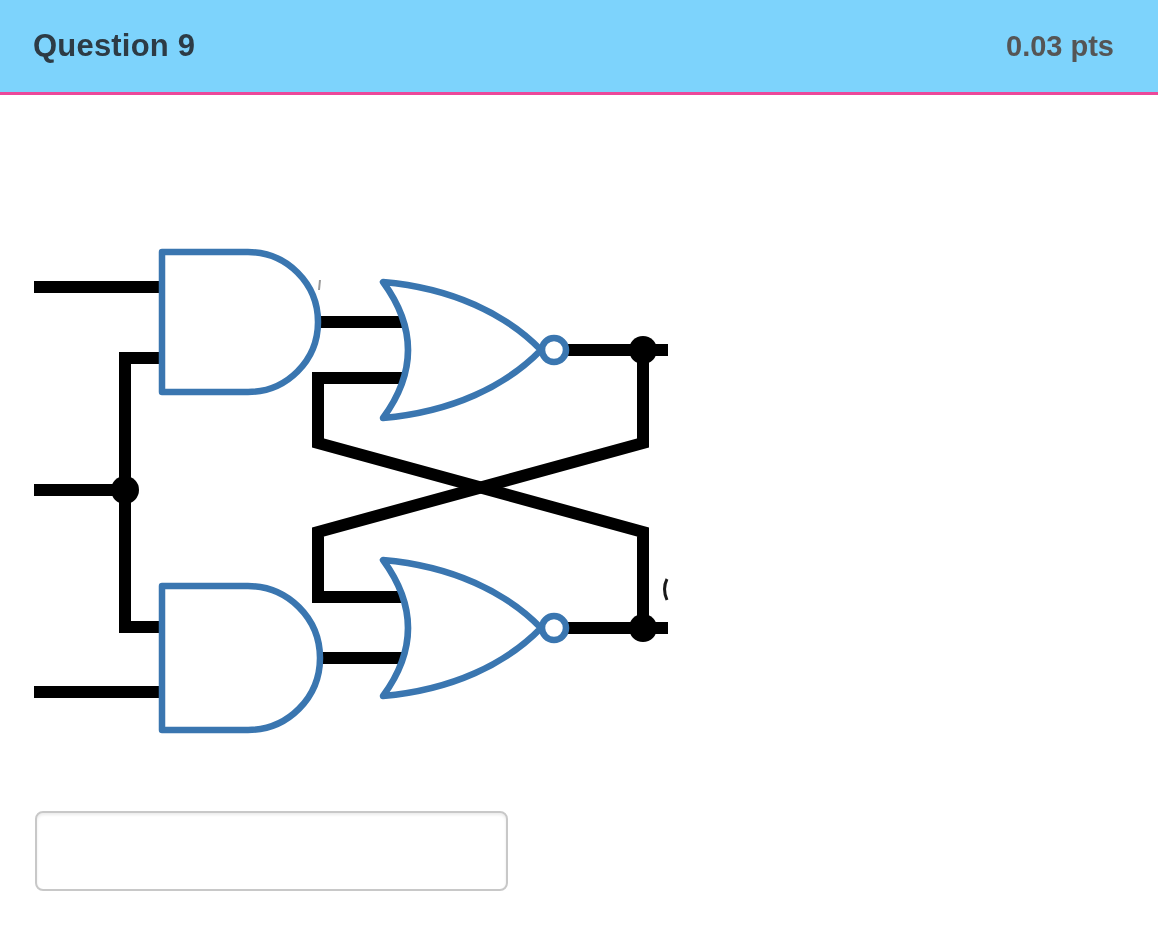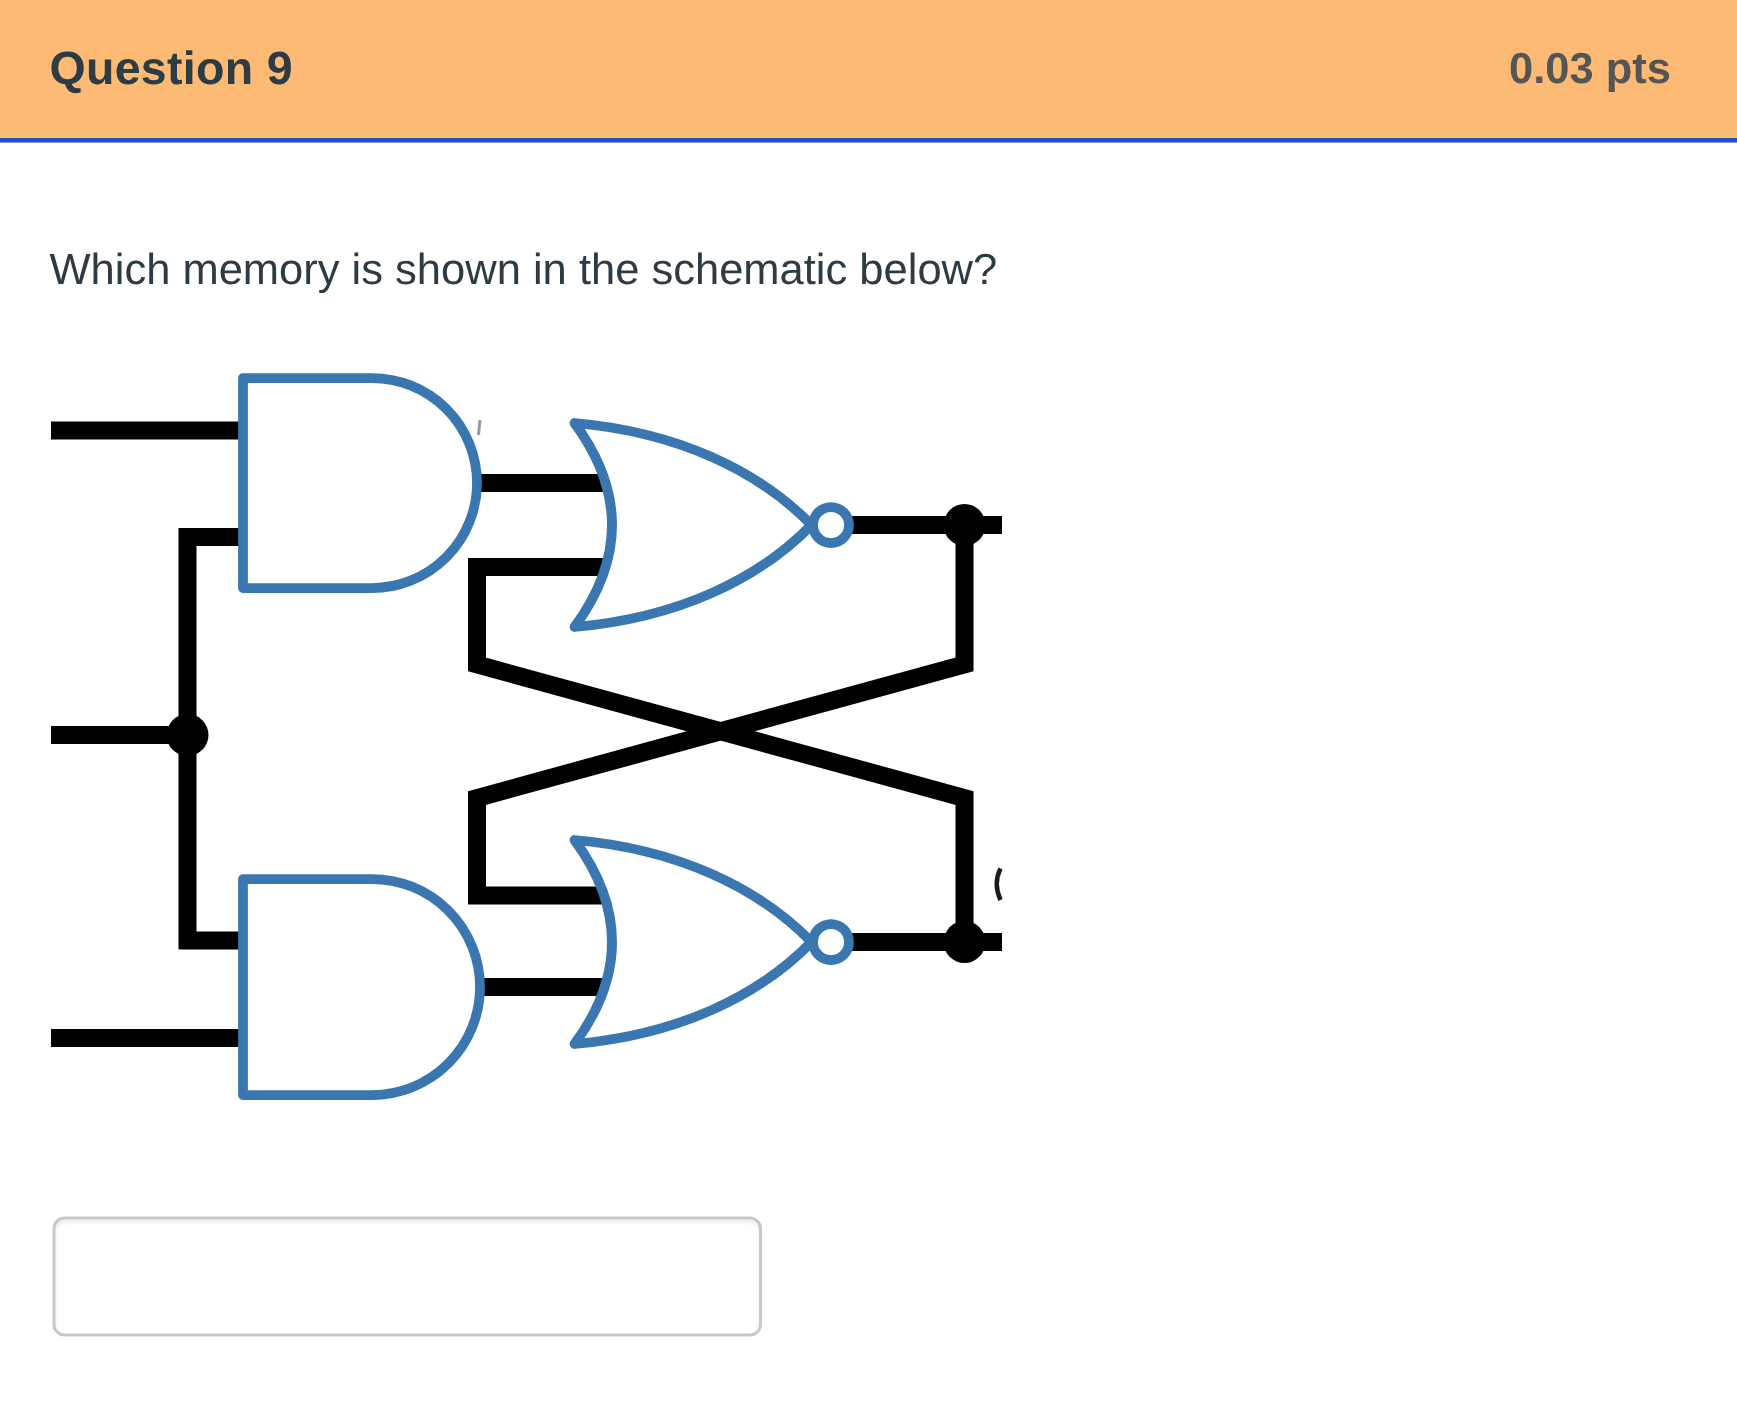--- a/index.html
+++ b/index.html
@@ -7,22 +7,22 @@
     position:relative;
     width:1158px;height:946px;
     background:#ffffff;
     font-family:"Liberation Sans", sans-serif;
     overflow:hidden;
   }
   
   .q-header{
     position:absolute;left:0;top:0;width:100%;height:95px;
     box-sizing:border-box;
-    background:#fdba74;
-    border-bottom:3px solid #1d4ed8;
+    background:#7dd3fc;
+    border-bottom:3px solid #ec4899;
     display:flex;align-items:center;justify-content:space-between;
     padding:0 44px 0 33px;
   }
   .q-title{
     font-size:31px;font-weight:700;color:#2d3b45;
     letter-spacing:0.2px;
   }
   .q-points{
     font-size:29px;font-weight:700;color:#555555;
   }
@@ -53,21 +53,20 @@
 </head>
 <body>
 
 <div id="page">
 
   <div class="q-header">
     <span class="q-title">Question 9</span>
     <span class="q-points">0.03 pts</span>
   </div>
 
-  <div class="q-text">Which memory is shown in the schematic below?</div>
 
   <svg class="schematic" viewBox="0 0 690 520" width="690" height="520" xmlns="http://www.w3.org/2000/svg">
 
     <g fill="none" stroke-width="12" stroke-linecap="butt" stroke-linejoin="miter" stroke-miterlimit="10" stroke="#000000">
 
       <path d="M34,47 H165"></path>
 
       <path d="M34,250 H125"></path>
 
       <path d="M166,118 H125 V387 H166"></path>

